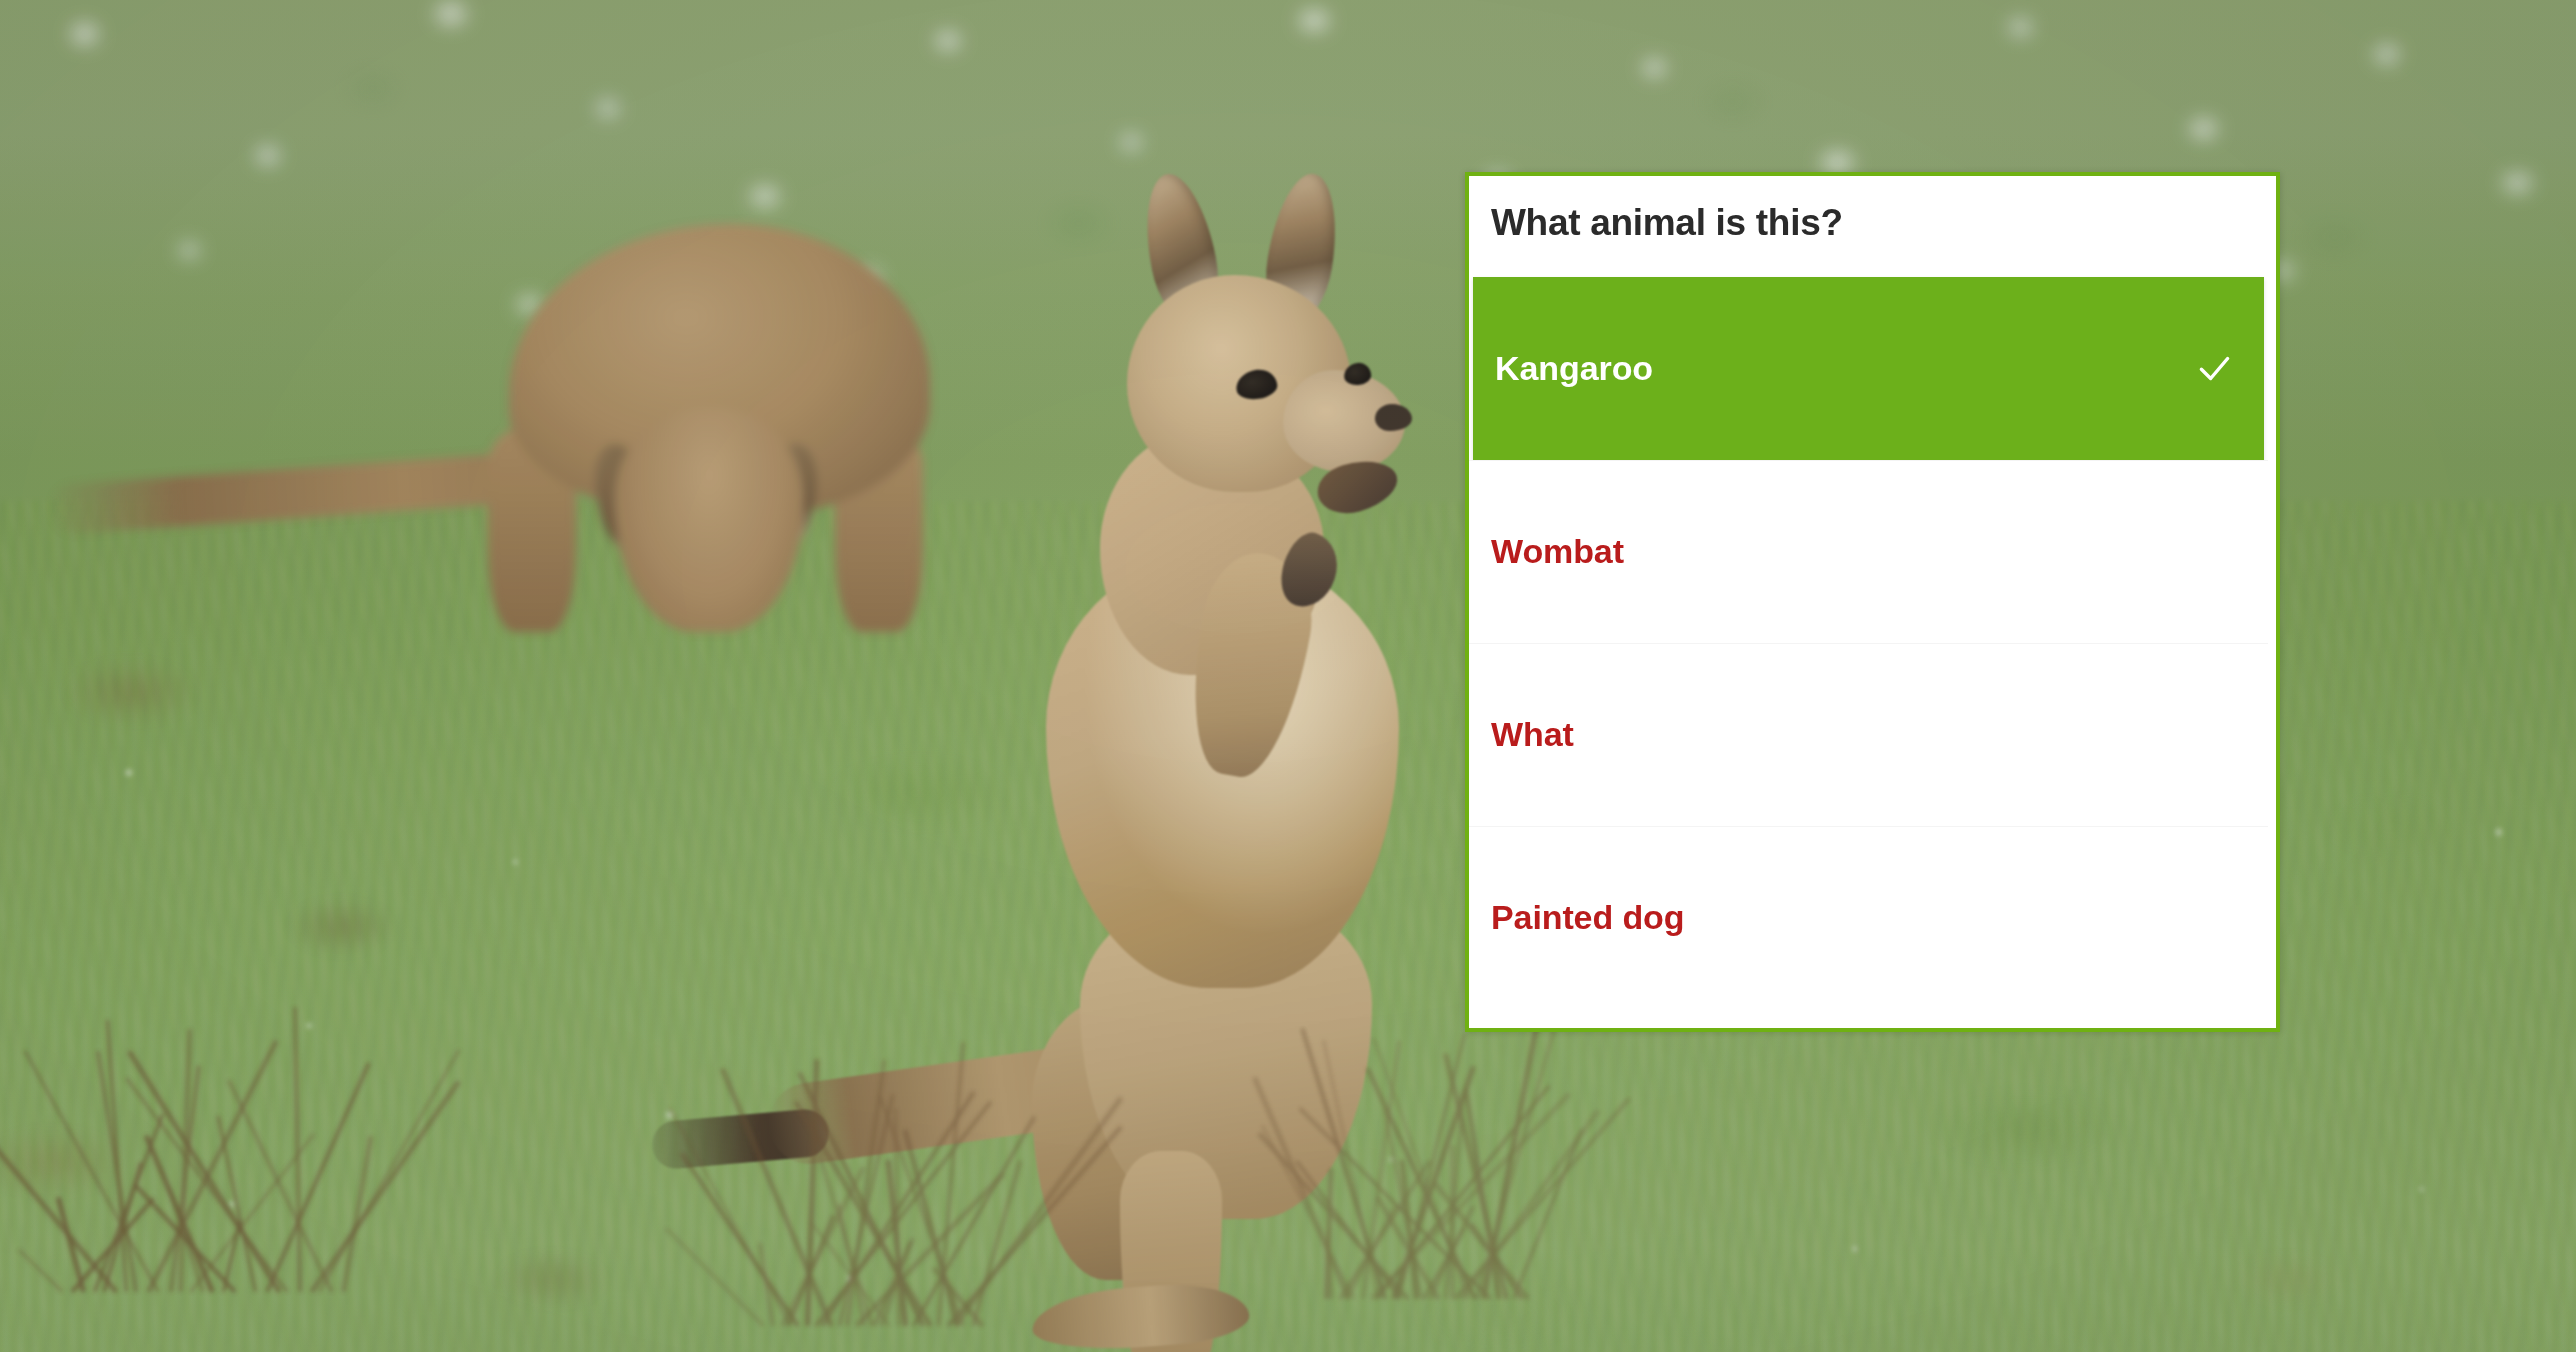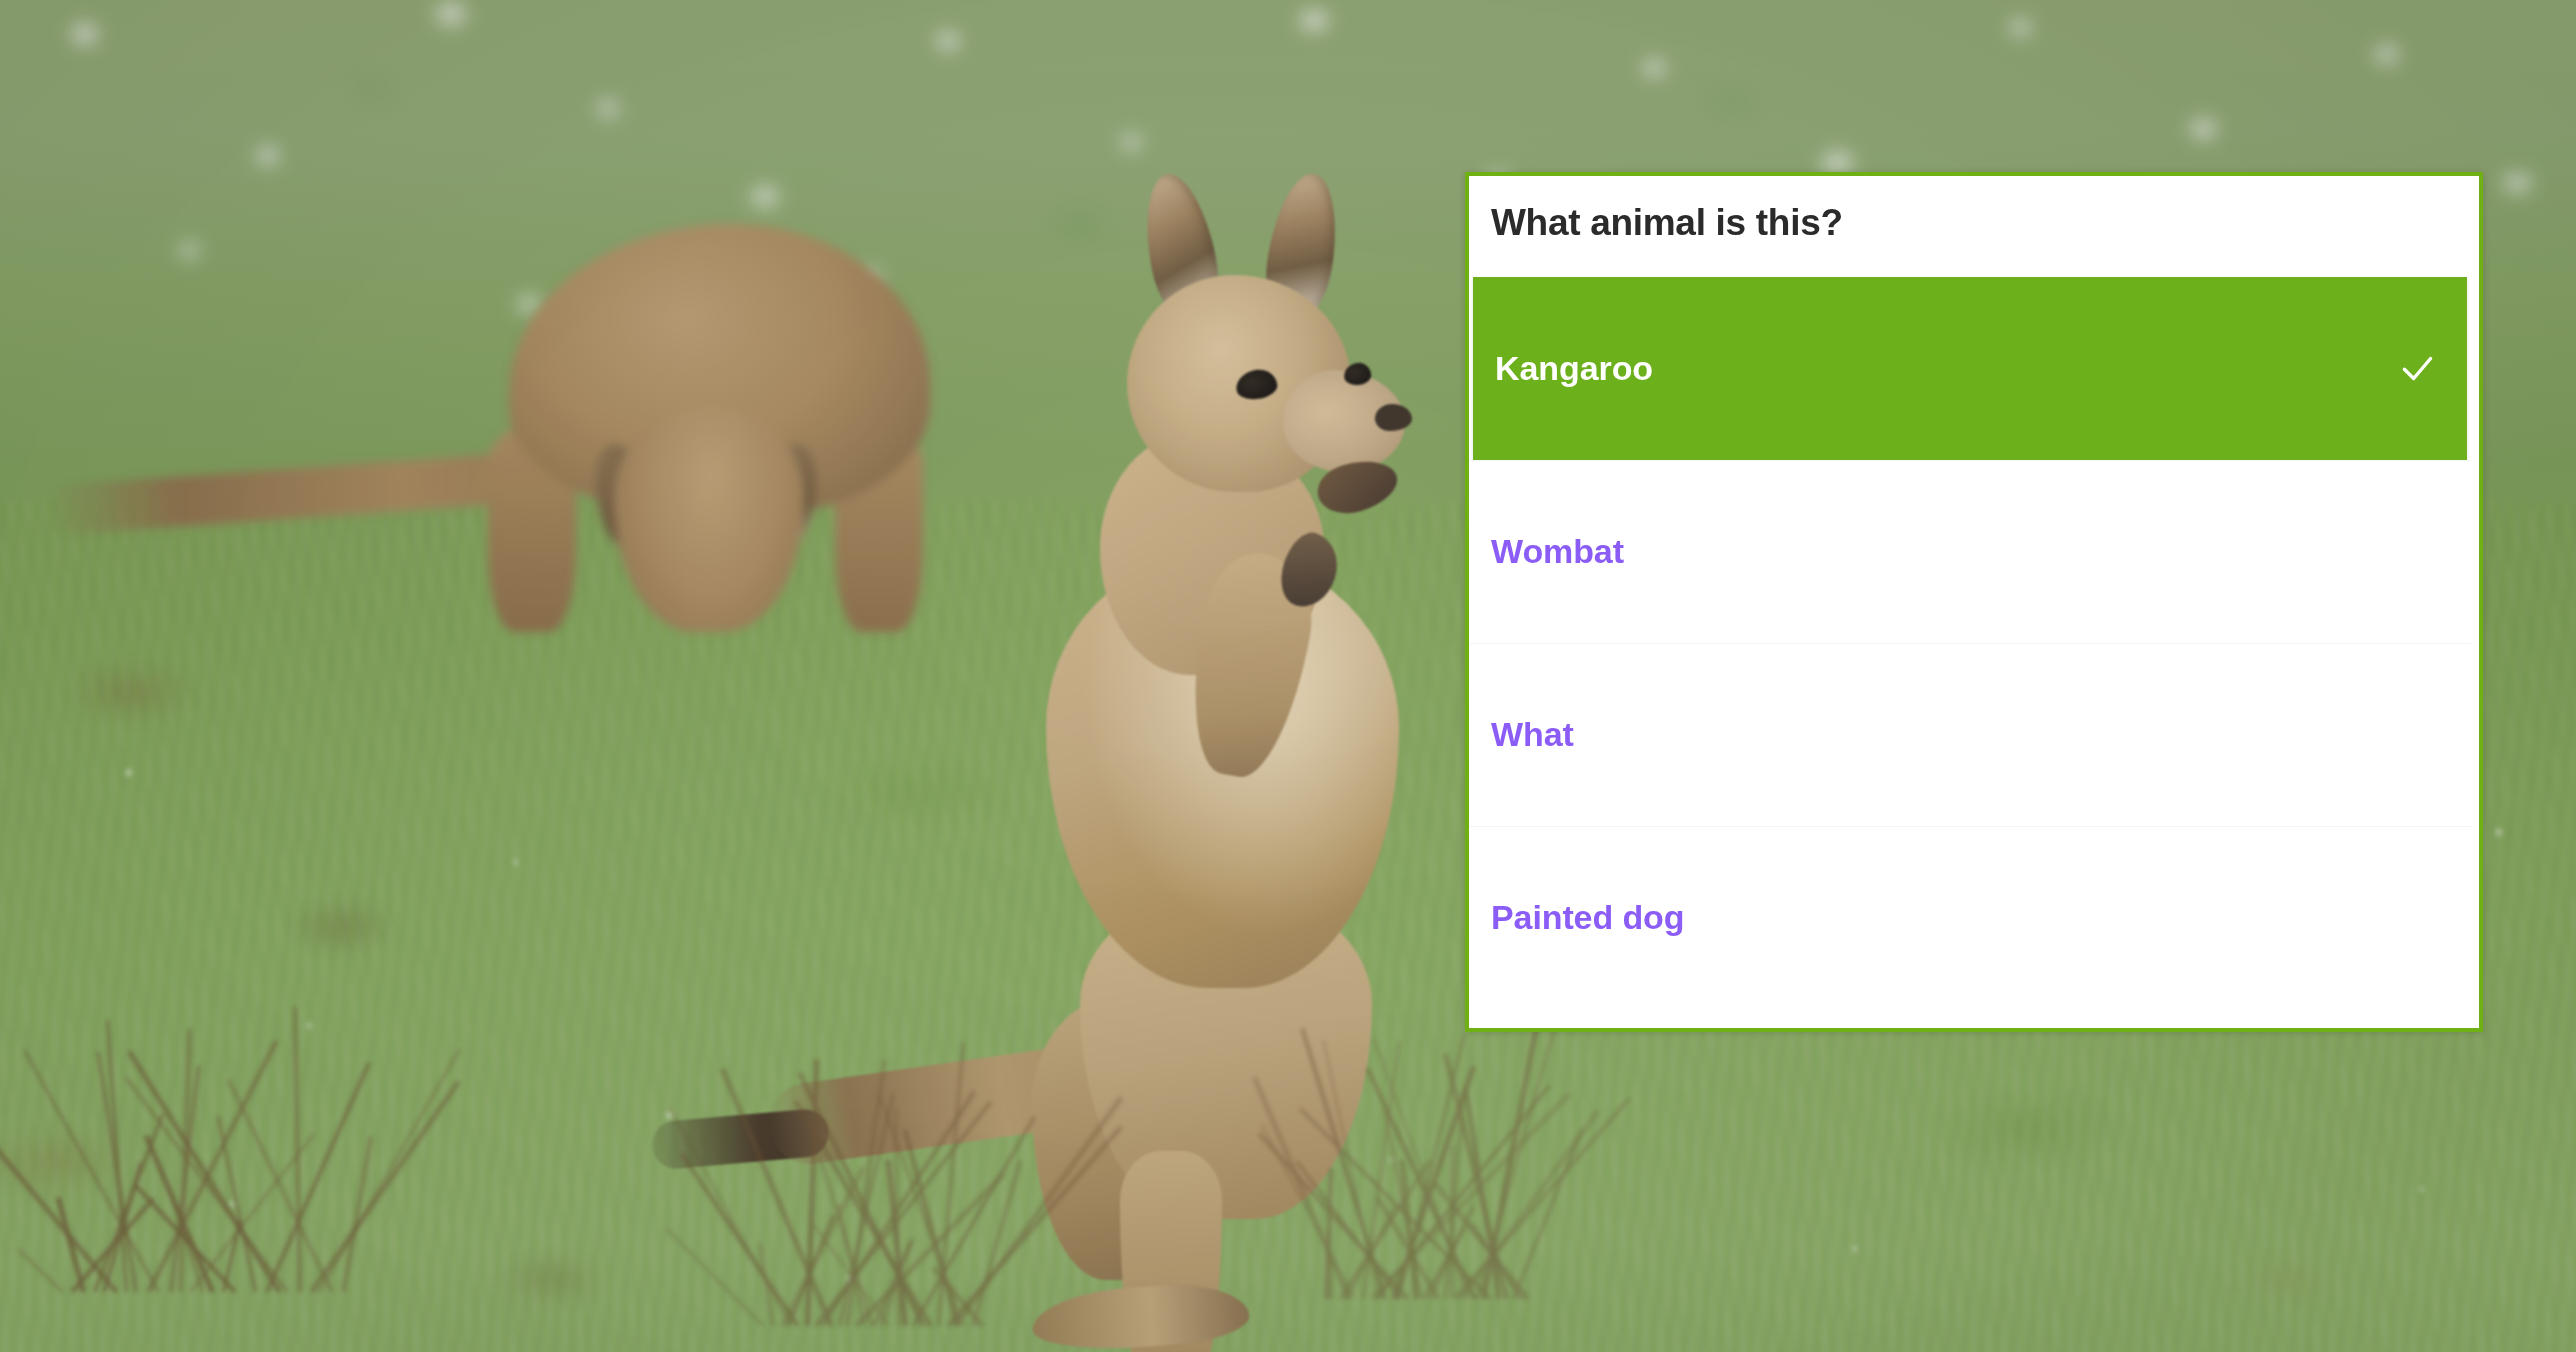--- a/index.html
+++ b/index.html
@@ -325,21 +325,21 @@
     position: absolute; inset: 0;
     background: radial-gradient(ellipse at 48% 42%, rgba(255,255,255,.05) 0%, rgba(20,30,10,.08) 82%);
     pointer-events: none;
   }
 
   
   .quiz-panel {
     position: absolute;
     left: 1465px;
     top: 172px;
-    width: 1018px;
+    width: 815px;
     border: 4.8px solid #6fb112;
     background: #ffffff;
     box-sizing: border-box;
     box-shadow: 0 1.4px 6.8px rgba(0,0,0,.18);
   }
   .quiz-title {
     font-size: 37px;
     font-weight: bold;
     color: #2b2b2b;
     letter-spacing: -0.3px;
@@ -360,21 +360,21 @@
     box-sizing: border-box;
     padding: 0 31px 0 22px;
     background: #ffffff;
     border-top: 1.4px solid #f4f4f4;
     cursor: pointer;
   }
   .quiz-option:first-child { border-top: none; }
   .quiz-option .label {
     font-size: 34px;
     font-weight: bold;
-    color: #8b5cf6;
+    color: #b91c1c;
     letter-spacing: -0.1px;
   }
   .quiz-option.selected {
     background: #6cb01b;
     border-top: none;
     margin: 0 4.1px;
     box-shadow: 0 2px 4.1px rgba(0,0,0,.12);
   }
   .quiz-option.selected .label { color: #ffffff; }
   .check-icon {

